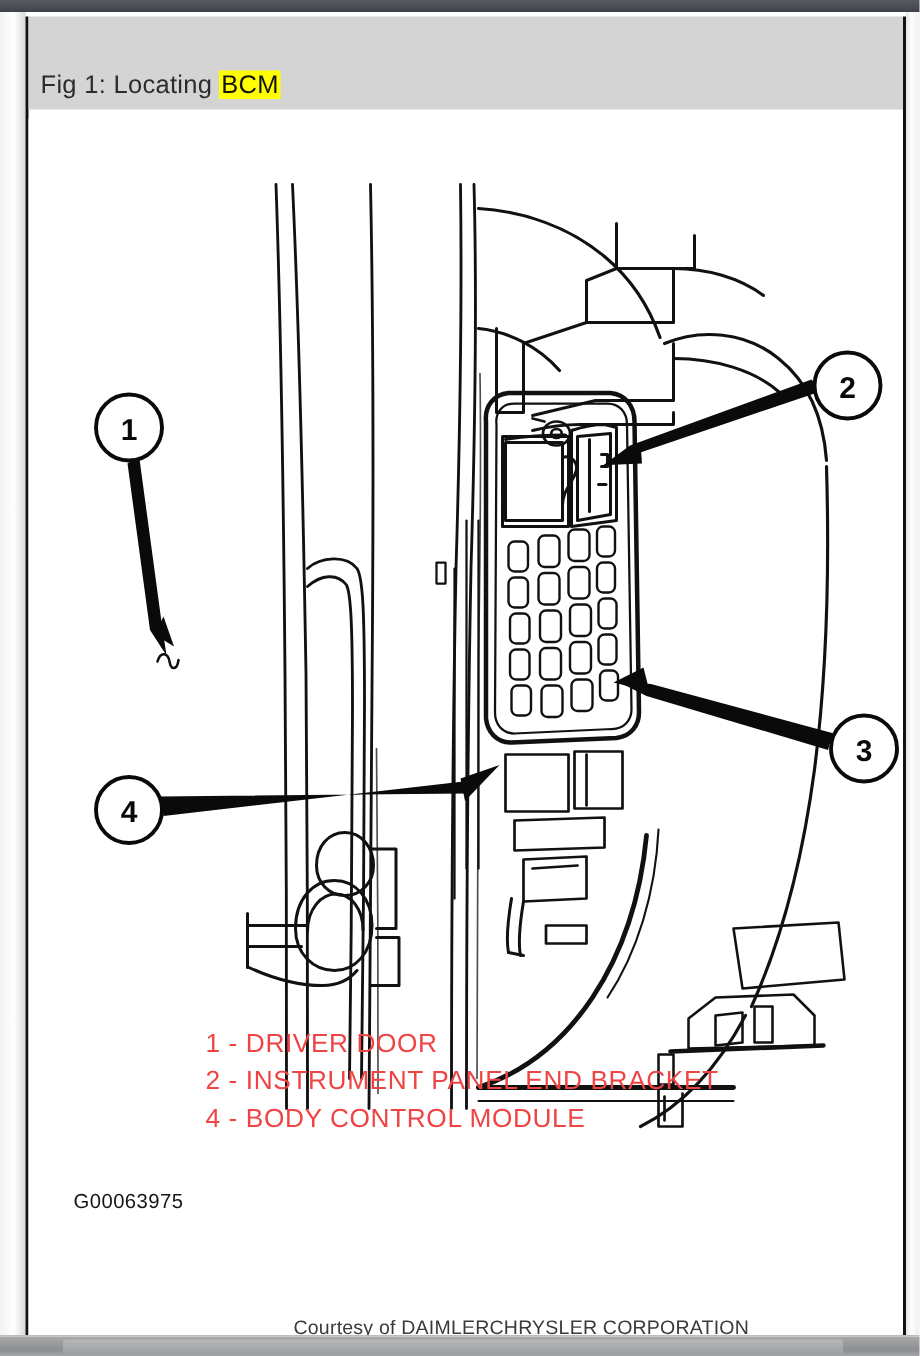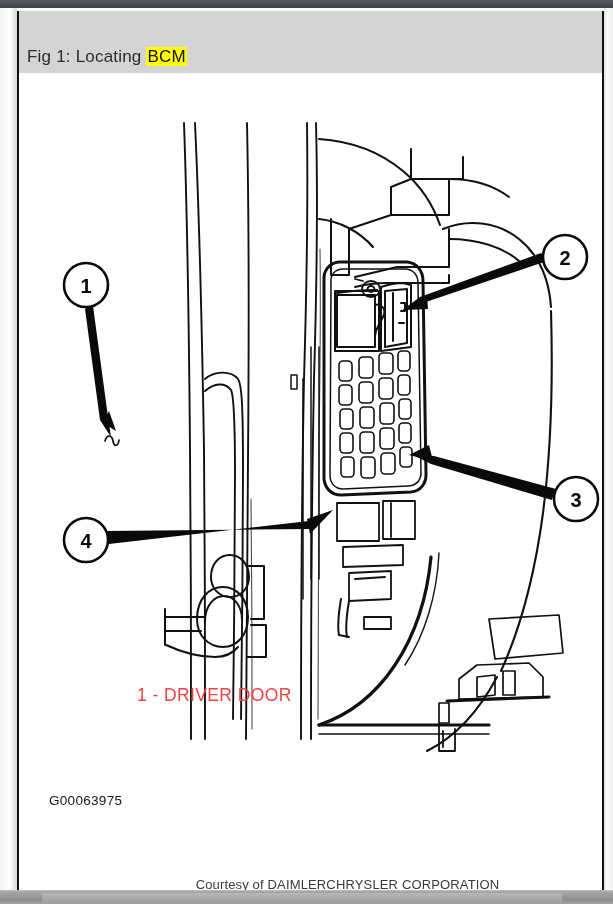--- a/index.html
+++ b/index.html
@@ -368,20 +368,22 @@
           </g>
           <g>
             <circle cx="67" cy="461" r="22" fill="#ffffff" stroke="#0a0a0a" stroke-width="2.6"></circle>
             <text x="67" y="469" text-anchor="middle" font-family="Liberation Sans, sans-serif" font-size="20" font-weight="bold" fill="#0a0a0a">4</text>
           </g>
         </g>
       </svg>
 
       <div id="legend-list">
         <div class="legend-row">1 - DRIVER DOOR</div>
+        <div class="legend-row">2 - INSTRUMENT PANEL END BRACKET</div>
+        <div class="legend-row">4 - BODY CONTROL MODULE</div>
       </div>
 
       <div id="figure-id">G00063975</div>
 
       <div id="courtesy-note">Courtesy of DAIMLERCHRYSLER CORPORATION</div>
 
     </div>
   </div>
 
   <div id="bottom-scrollbar">

